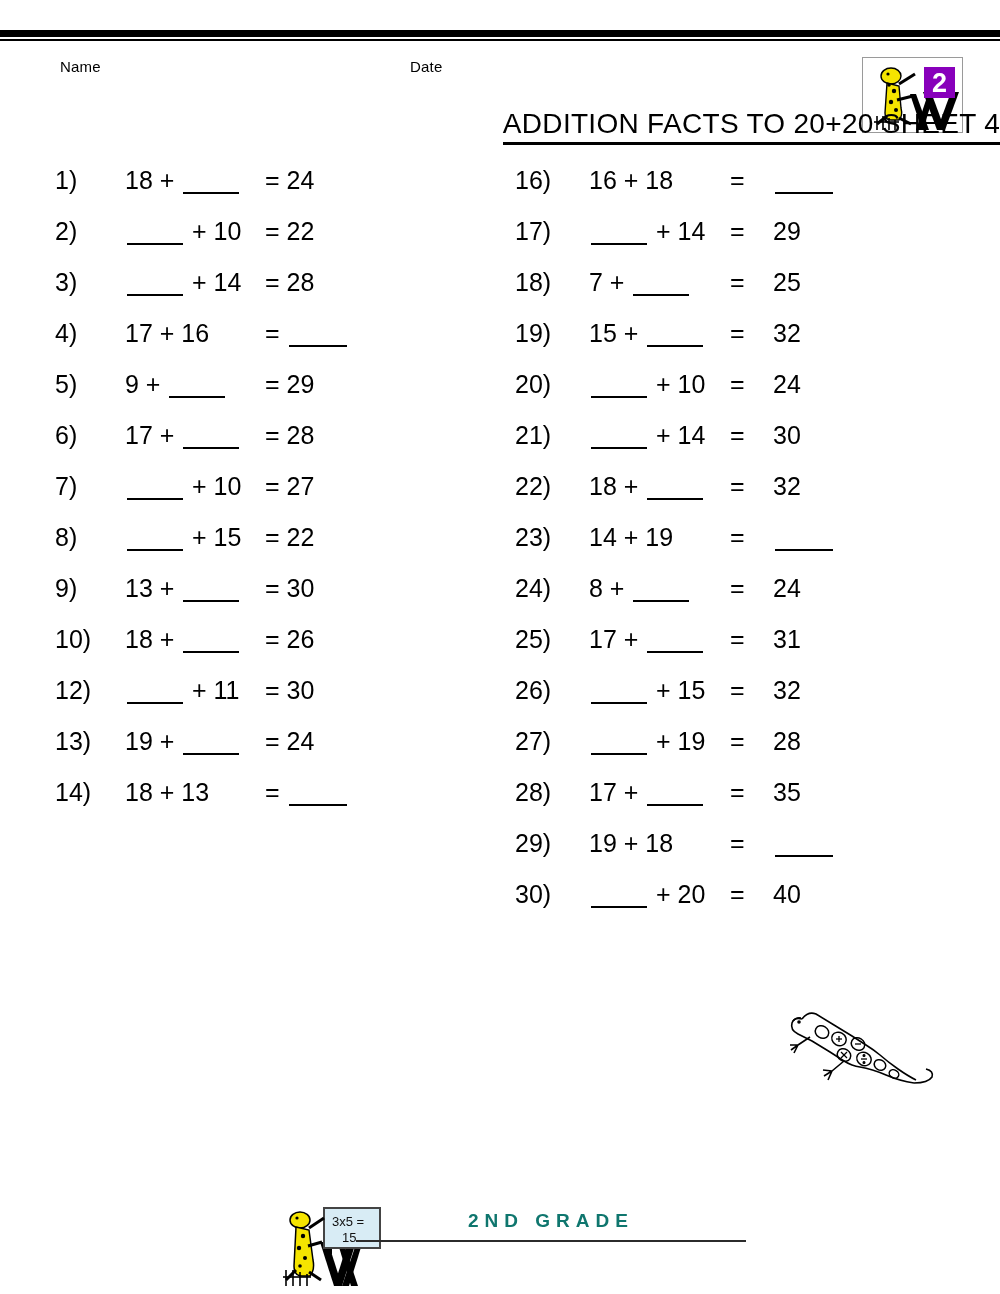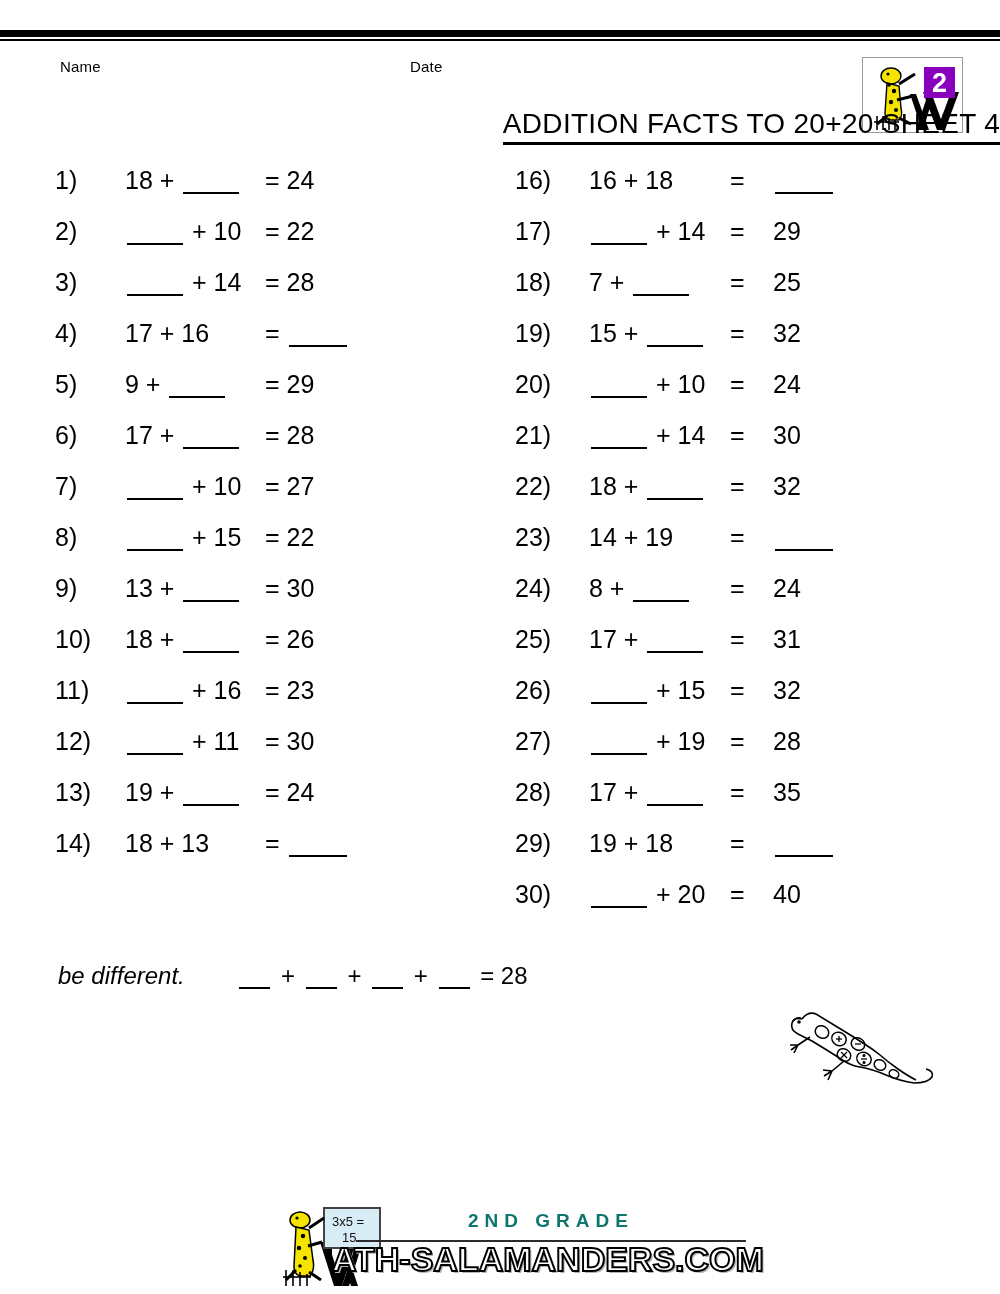--- a/index.html
+++ b/index.html
@@ -329,25 +329,20 @@
         <span class="p-num">9)</span>
         <span class="p-expr"><span>13</span> <span>+</span> <span class="blank"></span></span>
         <span class="p-eqwrap"><span>=</span> <span>30</span></span>
       </div>
       <div class="prob">
         <span class="p-num">10)</span>
         <span class="p-expr"><span>18</span> <span>+</span> <span class="blank"></span></span>
         <span class="p-eqwrap"><span>=</span> <span>26</span></span>
       </div>
       <div class="prob">
-        <span class="p-num">11)</span>
-        <span class="p-expr"><span class="blank"></span> <span>+</span> <span>16</span></span>
-        <span class="p-eqwrap"><span>=</span> <span>23</span></span>
-      </div>
-      <div class="prob">
         <span class="p-num">12)</span>
         <span class="p-expr"><span class="blank"></span> <span>+</span> <span>11</span></span>
         <span class="p-eqwrap"><span>=</span> <span>30</span></span>
       </div>
       <div class="prob">
         <span class="p-num">13)</span>
         <span class="p-expr"><span>19</span> <span>+</span> <span class="blank"></span></span>
         <span class="p-eqwrap"><span>=</span> <span>24</span></span>
       </div>
       <div class="prob">
@@ -444,33 +439,20 @@
       <div class="prob">
         <span class="p-num">30)</span>
         <span class="p-expr"><span class="blank"></span> <span>+</span> <span>20</span></span>
         <span class="p-eq">=</span>
         <span class="p-res"><span>40</span></span>
       </div>
     </div>
 </div>
 
 <div class="challenge">
-  <div>
-    <span>be different.</span>
-    <span class="eqline">
-      <span class="blank-sm"></span>
-      <span>+</span>
-      <span class="blank-sm"></span>
-      <span>+</span>
-      <span class="blank-sm"></span>
-      <span>+</span>
-      <span class="blank-sm"></span>
-      <span>= 28</span>
-    </span>
-  </div>
 </div>
 
 <div class="sala-deco">
   <svg width="160" height="92" viewBox="0 0 160 92">
     <g fill="none" stroke="#000" stroke-width="1.6" stroke-linejoin="round">
       <path d="M20,22 Q12,20 10,26 Q8,33 16,37 L30,44 L48,55 L62,64 Q70,69 78,70
                Q90,72 104,78 Q118,84 132,86"></path>
       <path d="M20,22 Q26,14 34,17 L52,28 L70,39 L84,48 Q92,53 98,58
                Q106,65 116,72 Q126,79 134,83"></path>
       <path d="M132,86 Q146,86 150,80 Q152,74 144,72"></path>
@@ -547,15 +529,14 @@
           <line x1="17" y1="70" x2="17" y2="86"></line>
           <line x1="24" y1="72" x2="24" y2="86"></line>
           <line x1="31" y1="74" x2="31" y2="86"></line>
           <line x1="7" y1="77" x2="35" y2="77"></line>
         </g>
       </svg>
     </div>
 
     <div class="foot-grade">2ND GRADE</div>
     <div class="foot-rule"></div>
-    <div class="foot-domain">ATH-SALAMANDERS.COM</div>
   </div>
 </div>
 
 </body></html>

